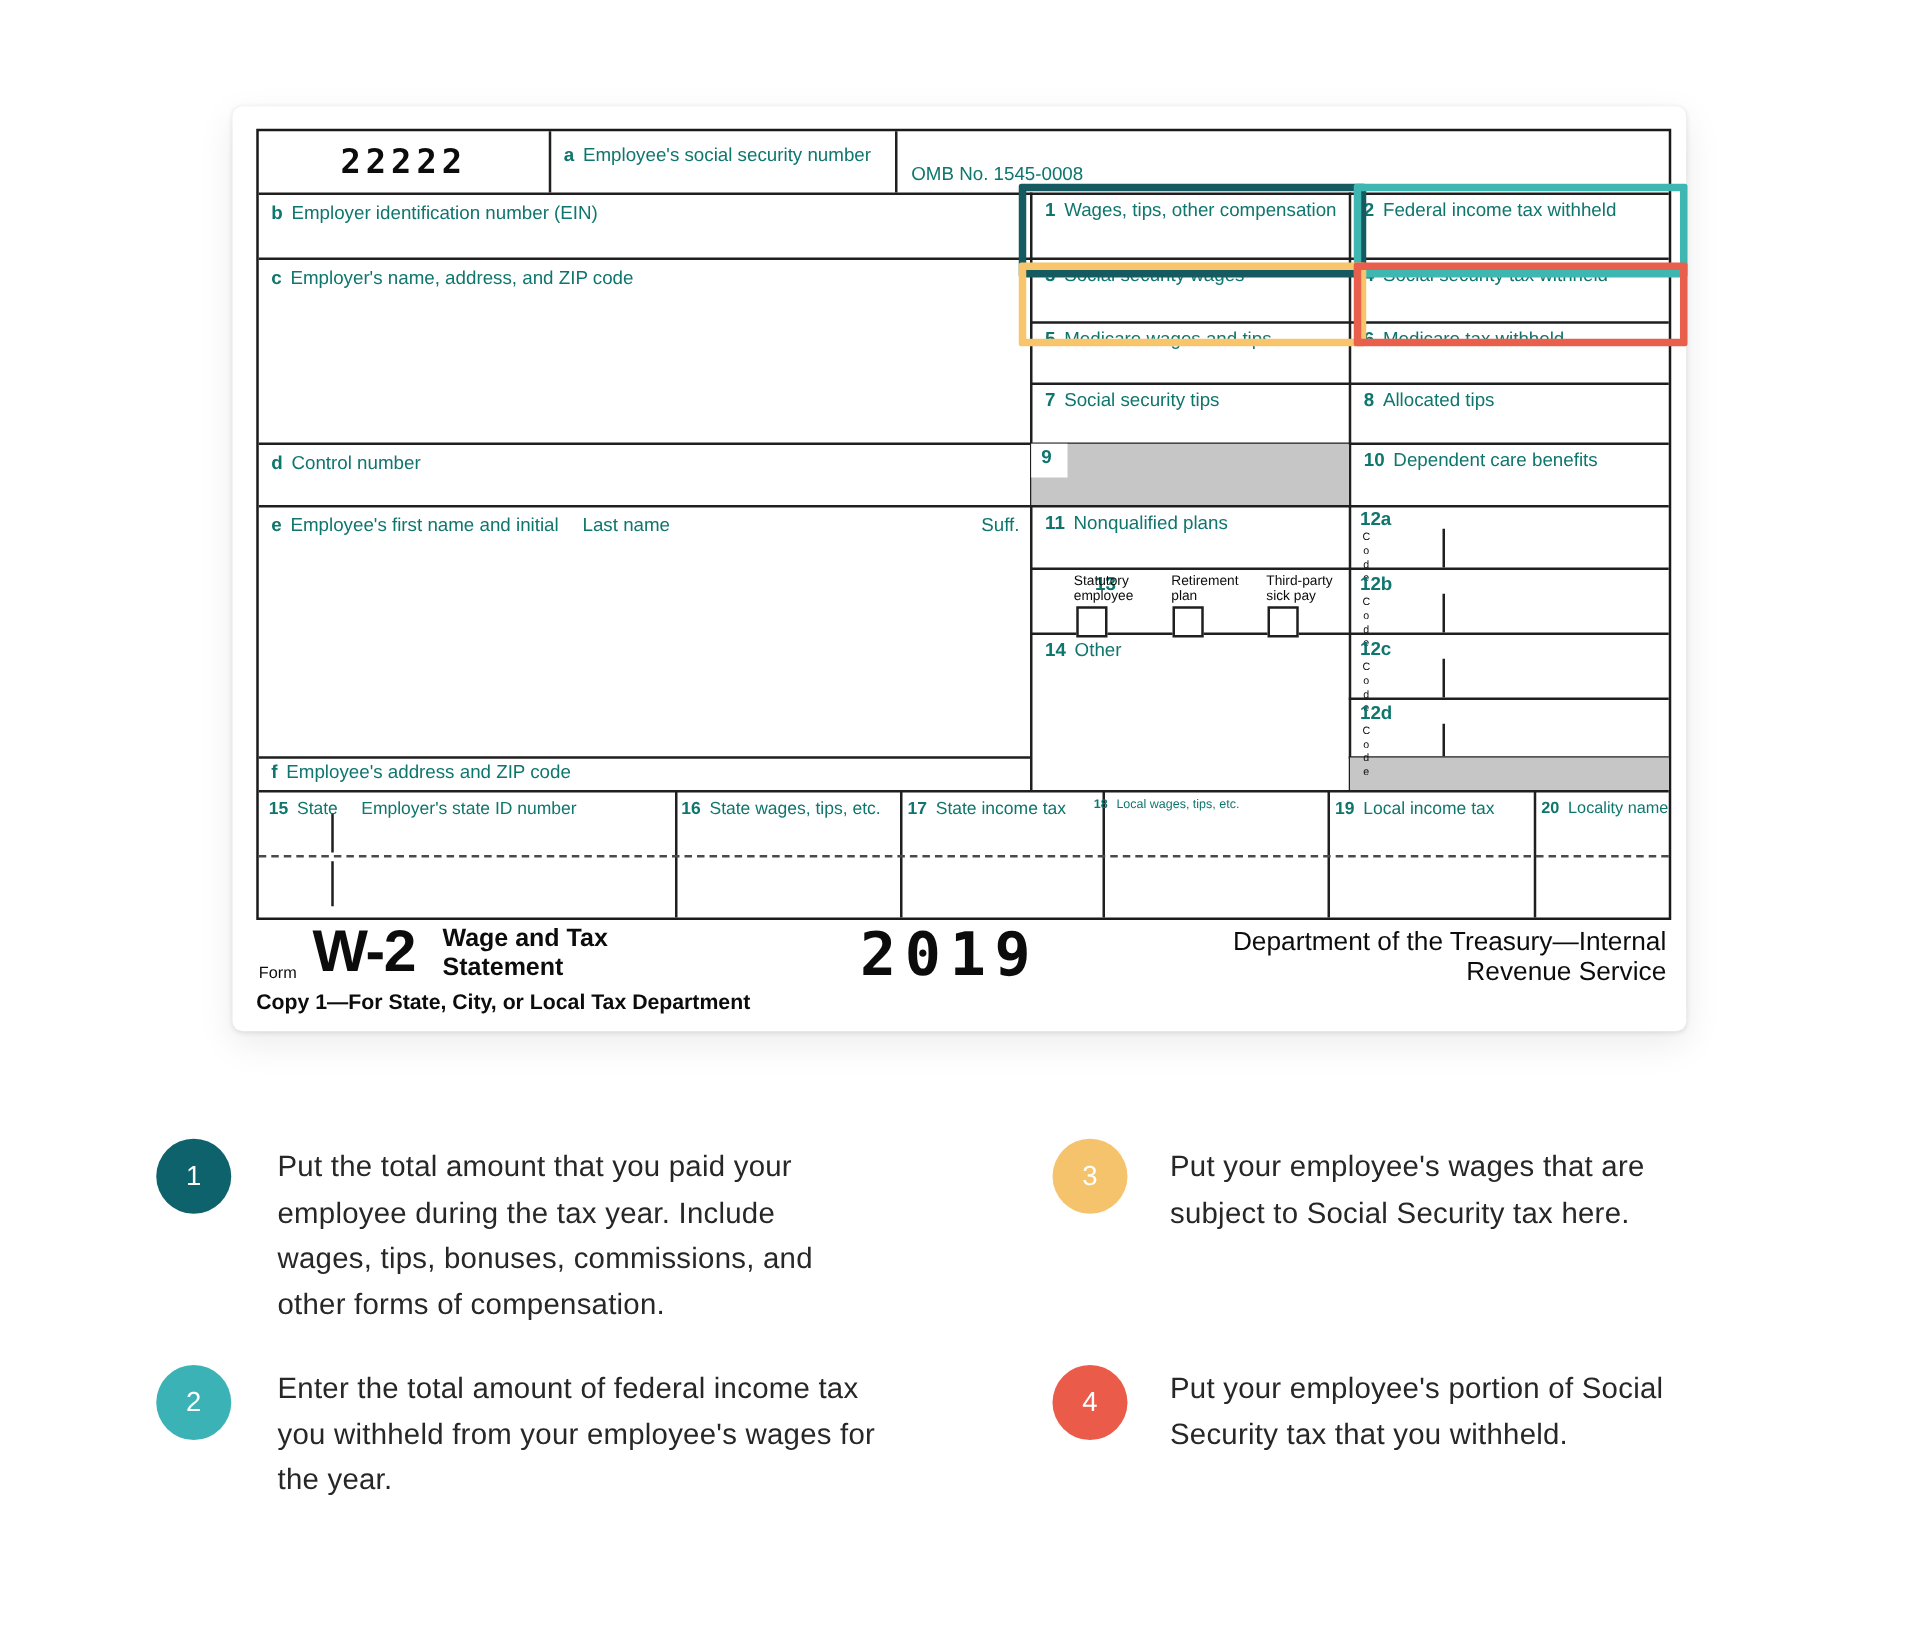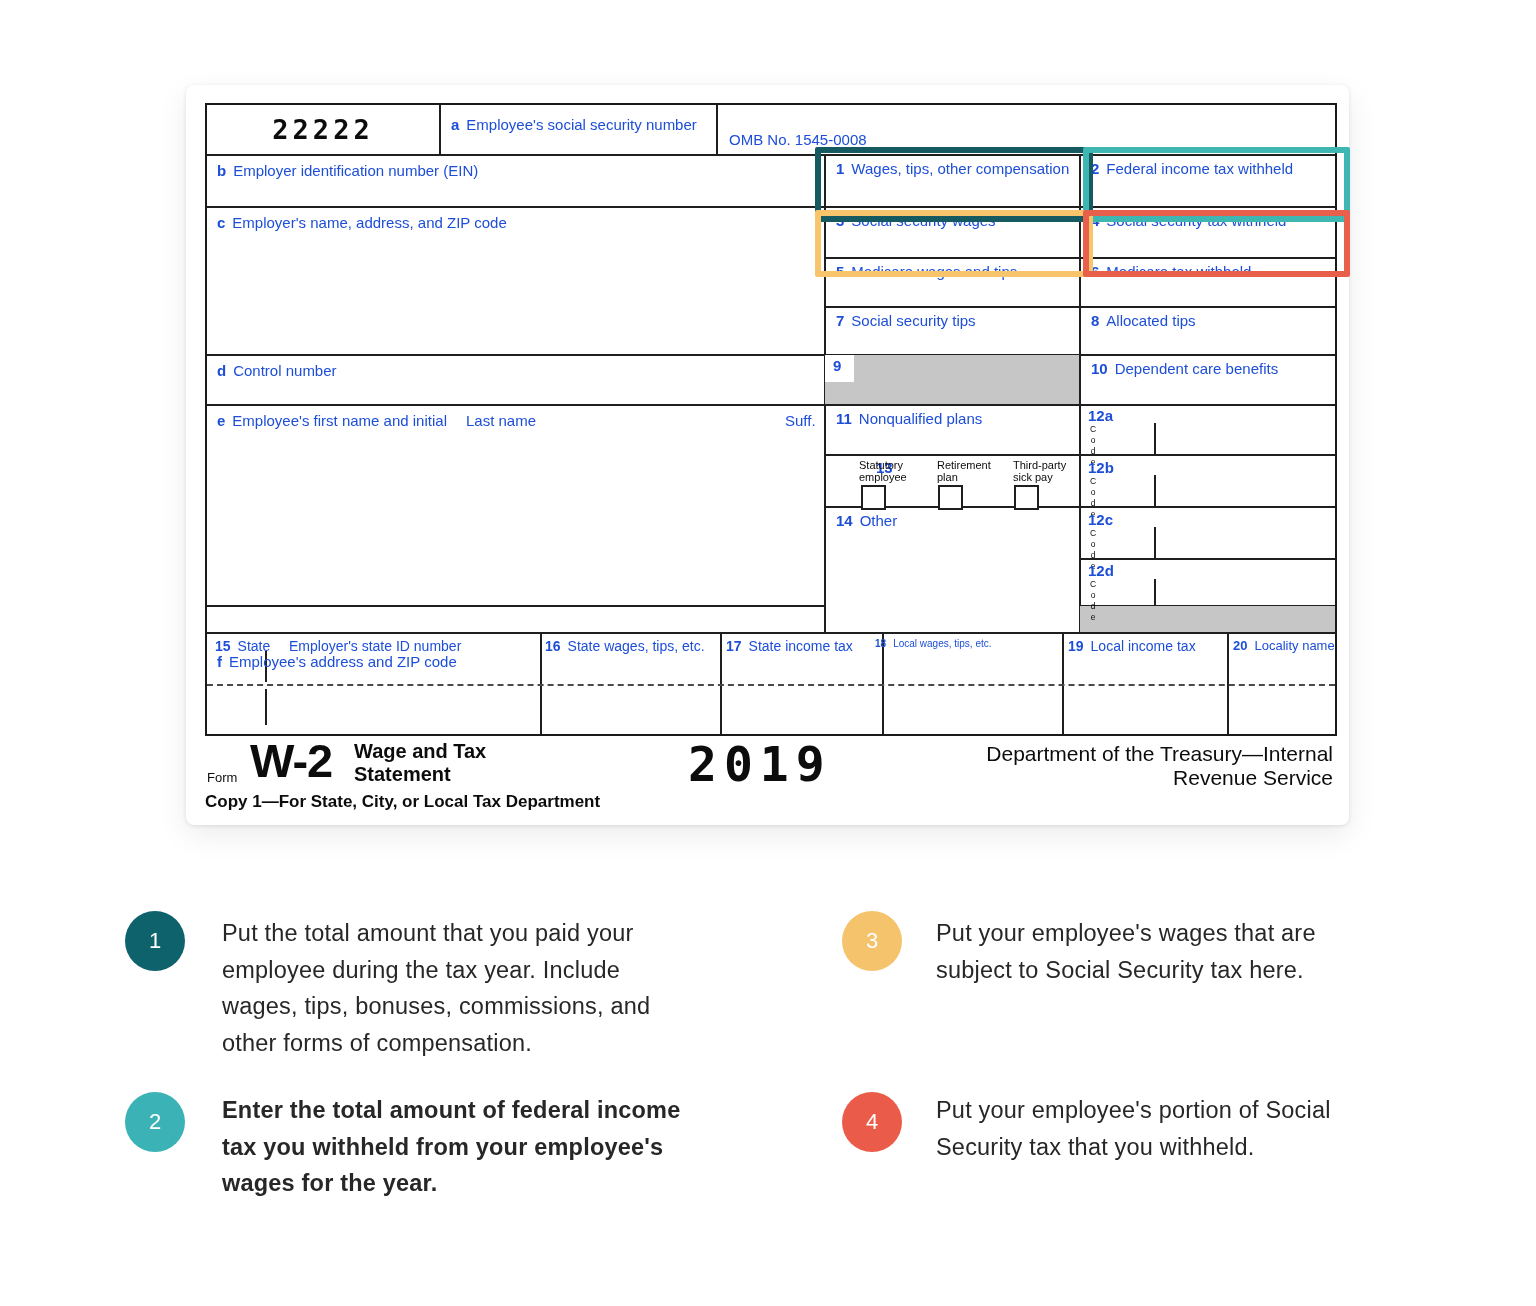--- a/index.html
+++ b/index.html
@@ -6,21 +6,21 @@
   .page{position:relative;width:1536px;height:1290px;background:#ffffff;overflow:hidden;
         font-family:"Liberation Sans",sans-serif;color:#0c0c0c;}
   .card{position:absolute;left:186px;top:85px;width:1163px;height:740px;background:#fff;
         border-radius:8px;box-shadow:0 1px 4px rgba(0,0,0,.10),0 10px 30px rgba(0,0,0,.08);}
   .w2{position:absolute;left:205px;top:103px;width:1128px;height:629px;
       border:2px solid #1a1a1a;background:#fff;}
   .vl,.hl{position:absolute;background:#1f1f1f;}
   .vl{width:2px;} .hl{height:2px;}
   .dash{position:absolute;height:0;border-top:2px dashed #4a4a4a;}
   .gray{position:absolute;background:#c6c6c6;}
-  .lab{position:absolute;font-size:15px;color:#1d4ed8;white-space:nowrap;z-index:3;}
+  .lab{position:absolute;font-size:15px;color:#0f766e;white-space:nowrap;z-index:3;}
   .lab b{margin-right:7px;}
   .tiny{position:absolute;font-size:11px;line-height:11.5px;color:#0c0c0c;z-index:3;}
   .chk{position:absolute;width:21px;height:21px;border:2px solid #1f1f1f;background:#fff;z-index:3;}
   .codev{position:absolute;font-size:8.5px;line-height:9px;letter-spacing:1px;color:#0c0c0c;
          writing-mode:vertical-rl;text-orientation:upright;z-index:3;}
   .ocr{font-family:"DejaVu Sans Mono","Liberation Mono",monospace;font-weight:bold;}
   .ctrl{position:absolute;left:0;top:9px;width:232px;text-align:center;font-size:27px;letter-spacing:4px;z-index:3;}
   .hlbox{position:absolute;border:6px solid;border-radius:2px;z-index:6;background:transparent;}
   .footer-el{position:absolute;z-index:3;}
   .circle{position:absolute;width:60px;height:60px;border-radius:50%;color:#fff;
@@ -76,21 +76,21 @@
     <div class="ctrl ocr">22222</div>
     <div class="lab" style="left:244px;top:11px;"><b>a</b><span>Employee's social security number</span></div>
     <div class="lab" style="left:522px;top:26px;">OMB No. 1545-0008</div>
 
     <div class="lab" style="left:10px;top:57px;"><b>b</b><span>Employer identification number (EIN)</span></div>
     <div class="lab" style="left:10px;top:109px;"><b>c</b><span>Employer's name, address, and ZIP code</span></div>
     <div class="lab" style="left:10px;top:257px;"><b>d</b><span>Control number</span></div>
     <div class="lab" style="left:10px;top:307px;"><b>e</b><span>Employee's first name and initial</span></div>
     <div class="lab" style="left:259px;top:307px;">Last name</div>
     <div class="lab" style="left:578px;top:307px;">Suff.</div>
-    <div class="lab" style="left:10px;top:504px;margin-top:44px;"><b>f</b><span>Employee's address and ZIP code</span></div>
+    <div class="lab" style="left:10px;top:504px;"><b>f</b><span>Employee's address and ZIP code</span></div>
 
     <div class="lab" style="left:629px;top:55px;"><b>1</b><span>Wages, tips, other compensation</span></div>
     <div class="lab" style="left:884px;top:55px;"><b>2</b><span>Federal income tax withheld</span></div>
     <div class="lab" style="left:629px;top:107px;"><b>3</b><span>Social security wages</span></div>
     <div class="lab" style="left:884px;top:107px;"><b>4</b><span>Social security tax withheld</span></div>
     <div class="lab" style="left:629px;top:158px;"><b>5</b><span>Medicare wages and tips</span></div>
     <div class="lab" style="left:884px;top:158px;"><b>6</b><span>Medicare tax withheld</span></div>
     <div class="lab" style="left:629px;top:207px;"><b>7</b><span>Social security tips</span></div>
     <div class="lab" style="left:884px;top:207px;"><b>8</b><span>Allocated tips</span></div>
     <div class="lab" style="left:626px;top:252px;z-index:3;"><b>9</b></div>
@@ -139,21 +139,21 @@
   <div class="footer-el" style="left:205px;top:792px;font-size:17px;font-weight:bold;">Copy 1—For State, City, or Local Tax Department</div>
 
   <div class="circle" style="left: 125px; top: 911px; background-color: rgb(13, 98, 108);">
       <span>1</span>
     </div>
   <div class="note" style="left:222px;top:915px;width:472px;">Put the total amount that you paid your employee during the tax year. Include wages, tips, bonuses, commissions, and other forms of compensation.</div>
 
   <div class="circle" style="left: 125px; top: 1092px; background-color: rgb(59, 179, 182);">
       <span>2</span>
     </div>
-  <div class="note" style="left:222px;top:1092px;width:482px;font-weight:bold;">Enter the total amount of federal income tax you withheld from your employee's wages for the year.</div>
+  <div class="note" style="left:222px;top:1092px;width:482px;">Enter the total amount of federal income tax you withheld from your employee's wages for the year.</div>
 
   <div class="circle" style="left: 842px; top: 911px; background-color: rgb(246, 195, 109);">
       <span>3</span>
     </div>
   <div class="note" style="left:936px;top:915px;width:425px;">Put your employee's wages that are subject to Social Security tax here.</div>
 
   <div class="circle" style="left: 842px; top: 1092px; background-color: rgb(234, 92, 73);">
       <span>4</span>
     </div>
   <div class="note" style="left:936px;top:1092px;width:440px;">Put your employee's portion of Social Security tax that you withheld.</div>

